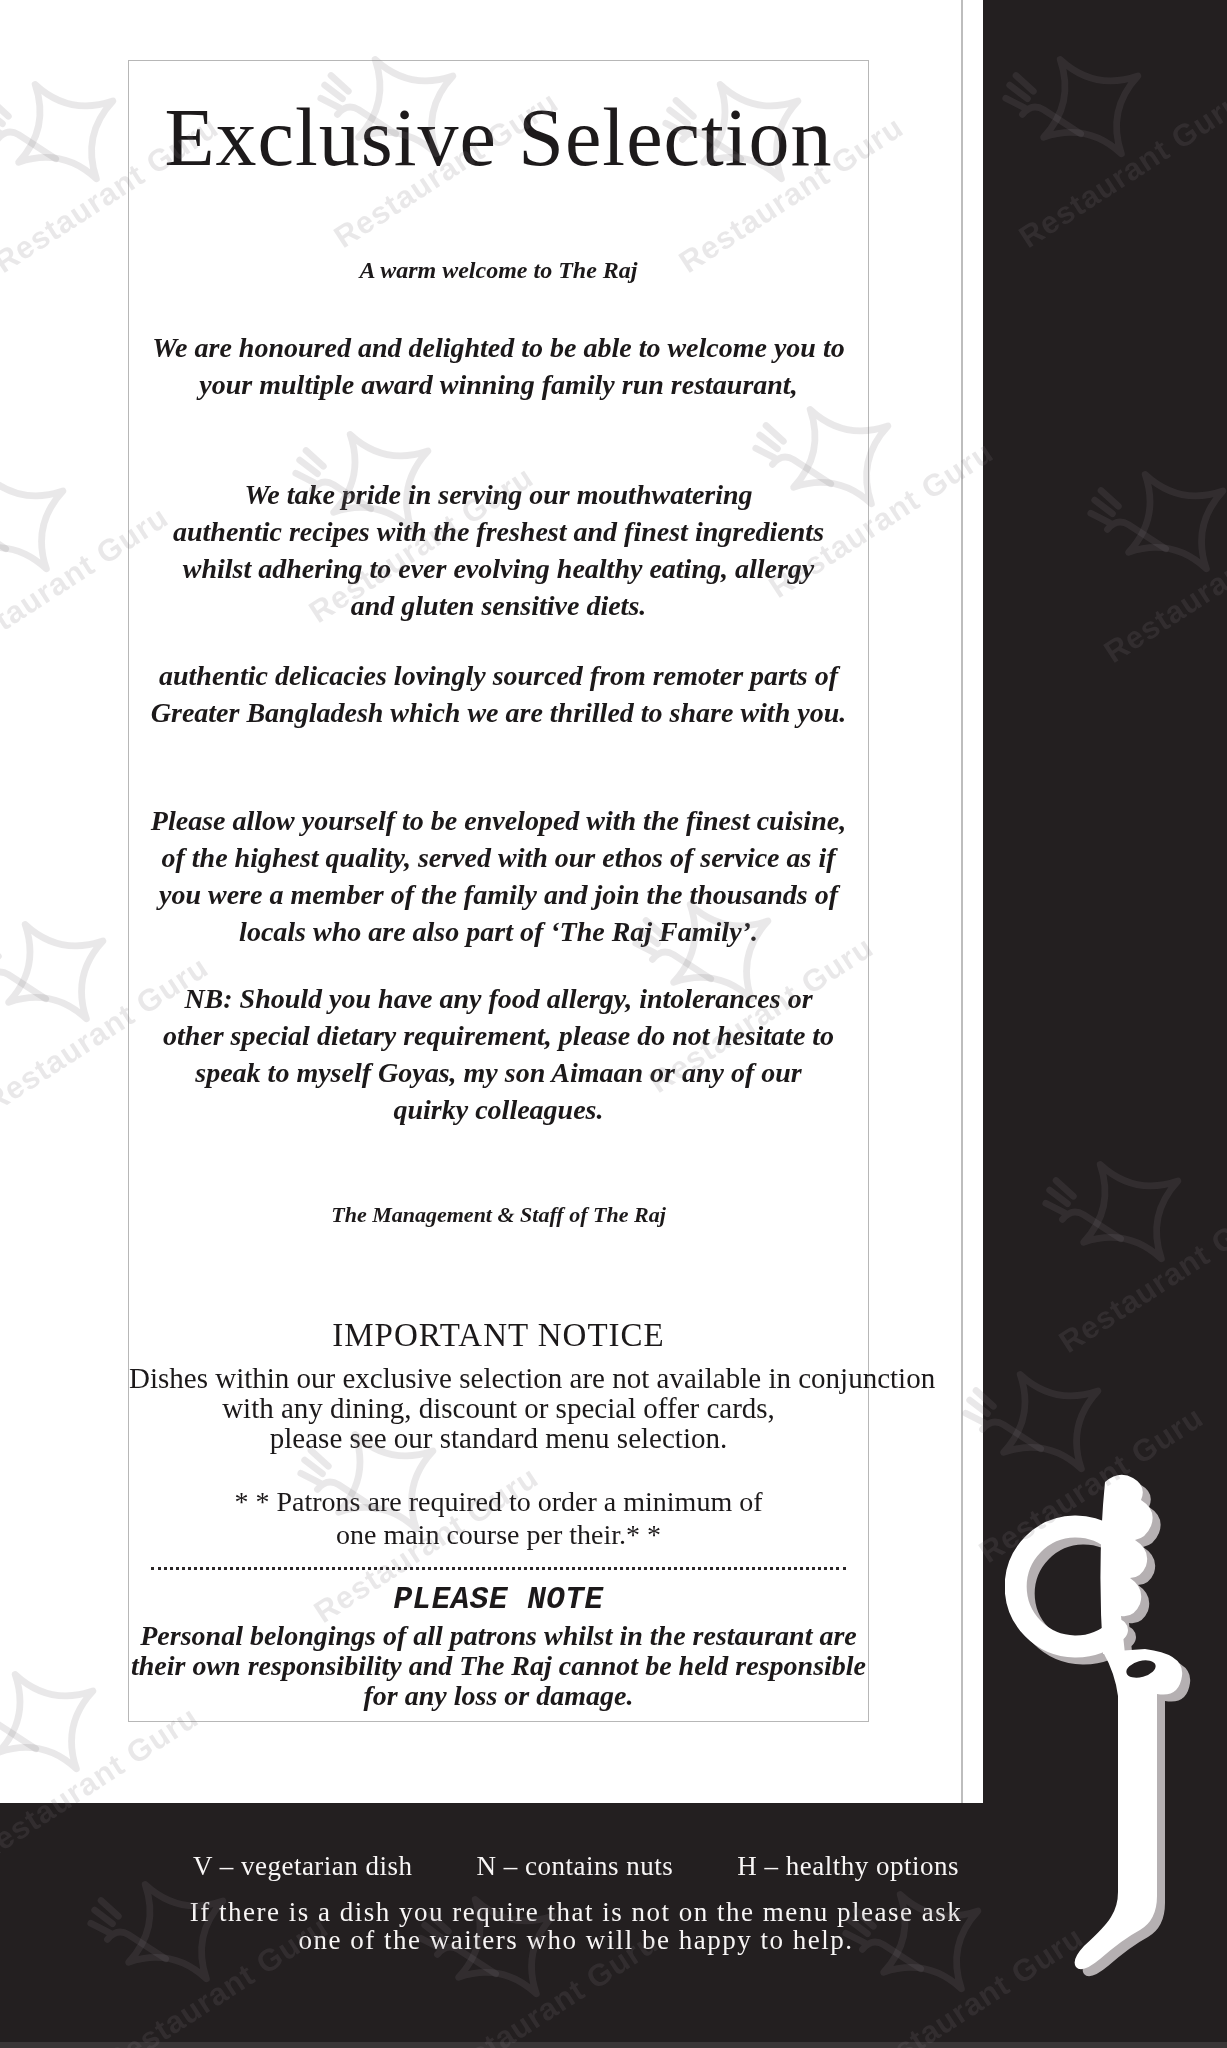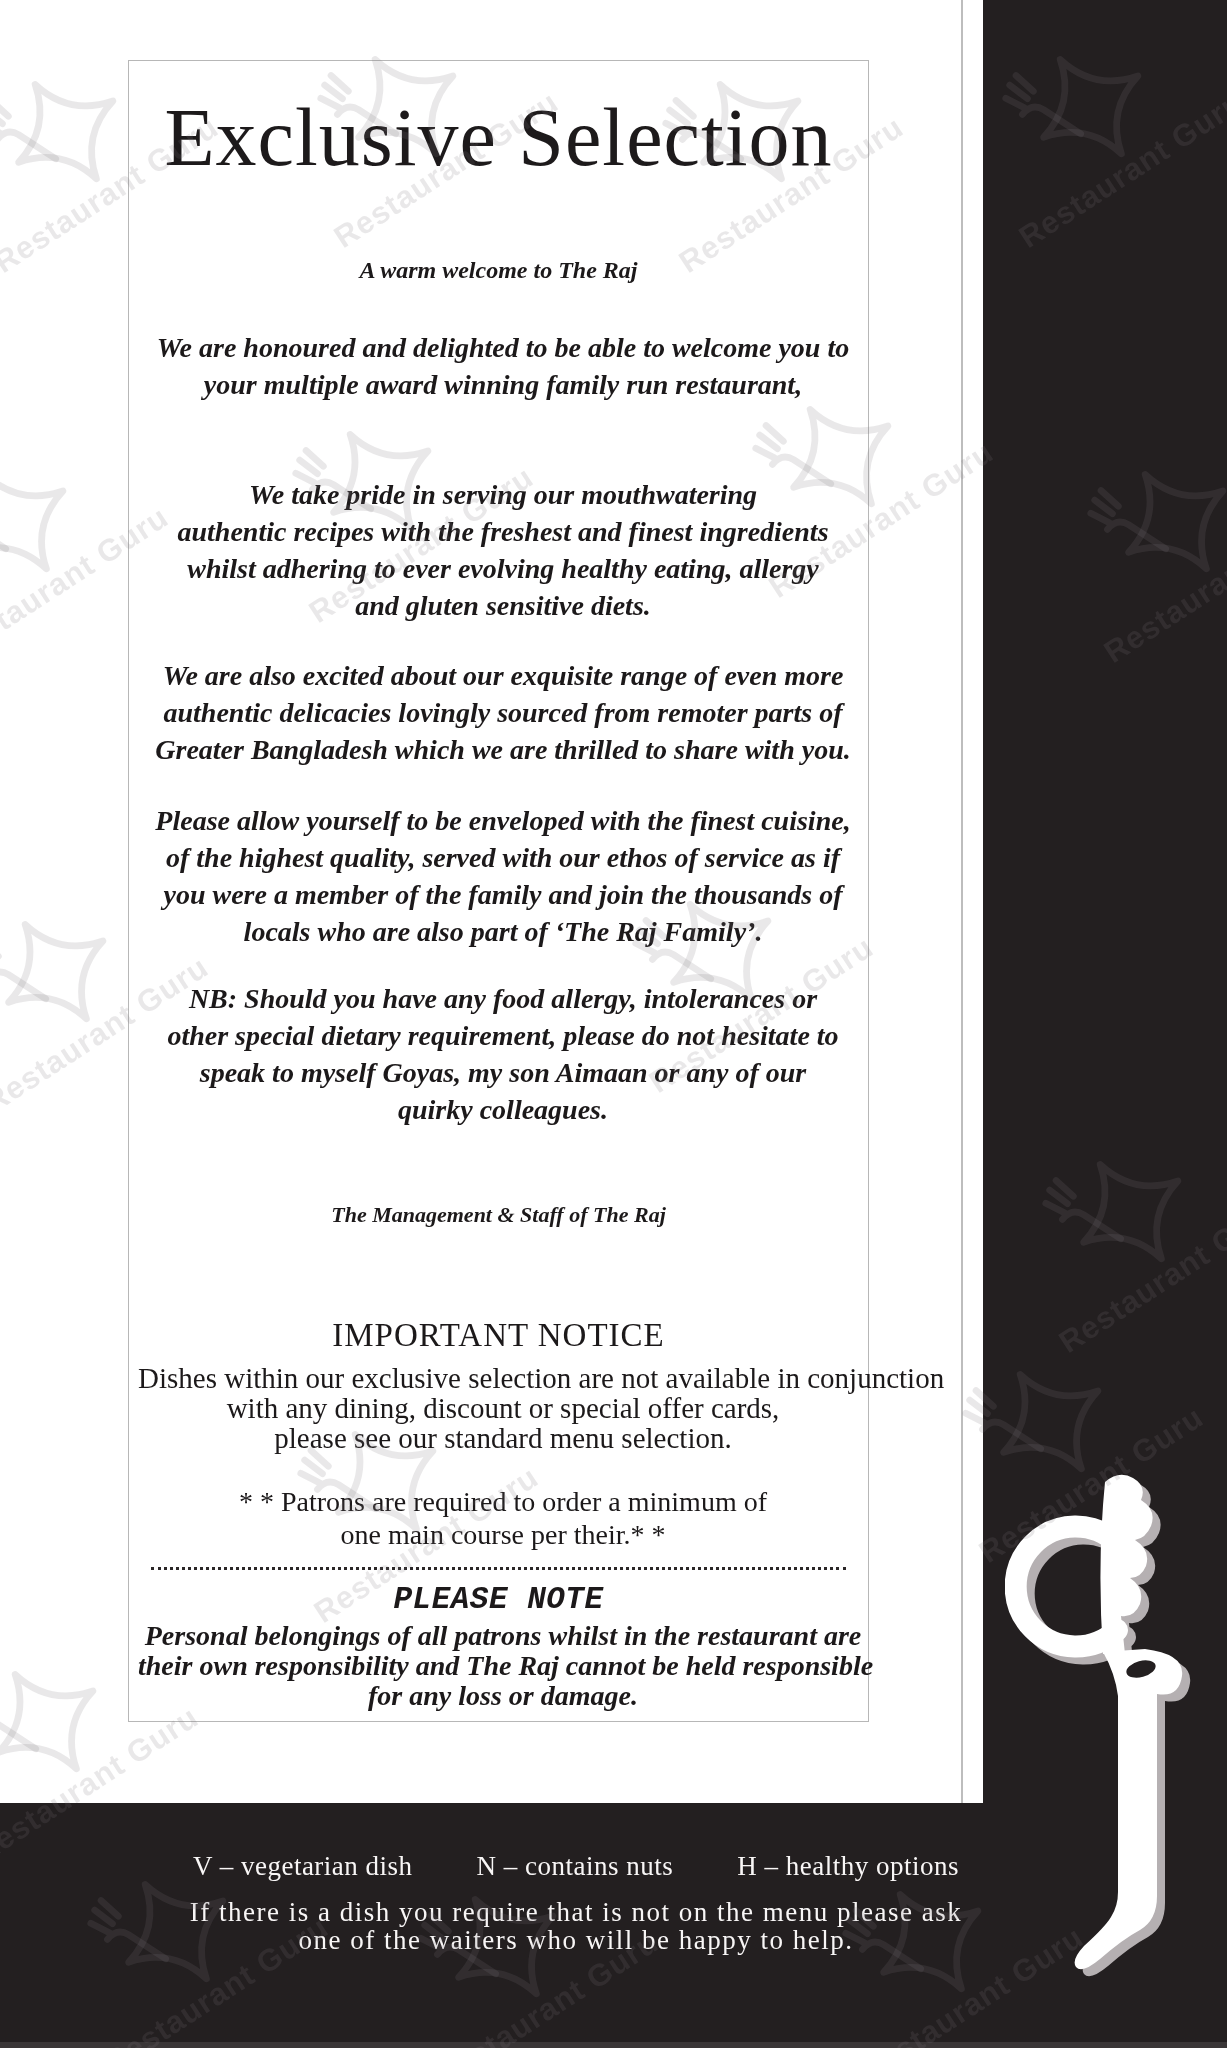--- a/index.html
+++ b/index.html
@@ -25,21 +25,21 @@
     position:absolute;left:0;top:2042px;width:1227px;height:6px;
     background:#3a3637;z-index:4;
   }
   
   .card{
     position:absolute;left:128px;top:60px;width:741px;height:1662px;
     background:#ffffff;border:1px solid #b7b7b7;box-sizing:border-box;
     z-index:2;color:#1c191a;
   }
   .blk{position:absolute;left:0;width:100%;text-align:center;}
-  .blk .tline{white-space:nowrap;margin-left:9px;}
+  .blk .tline{white-space:nowrap;}
   .title{
     top:34px;font-size:82px;line-height:1.05;font-weight:normal;
     letter-spacing:1px;color:#1d1a1b;
   }
   .script{font-style:italic;font-weight:bold;font-family:"Liberation Serif",serif;}
   .subtitle{top:196px;font-size:24px;}
   .para{font-size:28px;line-height:37px;}
   .p1{top:268px;} .p2{top:415px;} .p3{top:596px;} .p4{top:741px;} .p5{top:919px;}
   .signature{top:1141px;font-size:22px;}
   .upright{font-family:"Liberation Serif",serif;font-weight:normal;}
@@ -107,21 +107,20 @@
       <div class="tline">We are honoured and delighted to be able to welcome you to</div>
       <div class="tline">your multiple award winning family run restaurant,</div>
     </div>
   <div class="blk script para p2">
       <div class="tline">We take pride in serving our mouthwatering</div>
       <div class="tline">authentic recipes with the freshest and finest ingredients</div>
       <div class="tline">whilst adhering to ever evolving healthy eating, allergy</div>
       <div class="tline">and gluten sensitive diets.</div>
     </div>
   <div class="blk script para p3">
-      <div class="tline">We are also excited about our exquisite range of even more</div>
       <div class="tline">authentic delicacies lovingly sourced from remoter parts of</div>
       <div class="tline">Greater Bangladesh which we are thrilled to share with you.</div>
     </div>
   <div class="blk script para p4">
       <div class="tline">Please allow yourself to be enveloped with the finest cuisine,</div>
       <div class="tline">of the highest quality, served with our ethos of service as if</div>
       <div class="tline">you were a member of the family and join the thousands of</div>
       <div class="tline">locals who are also part of ‘The Raj Family’.</div>
     </div>
   <div class="blk script para p5">

